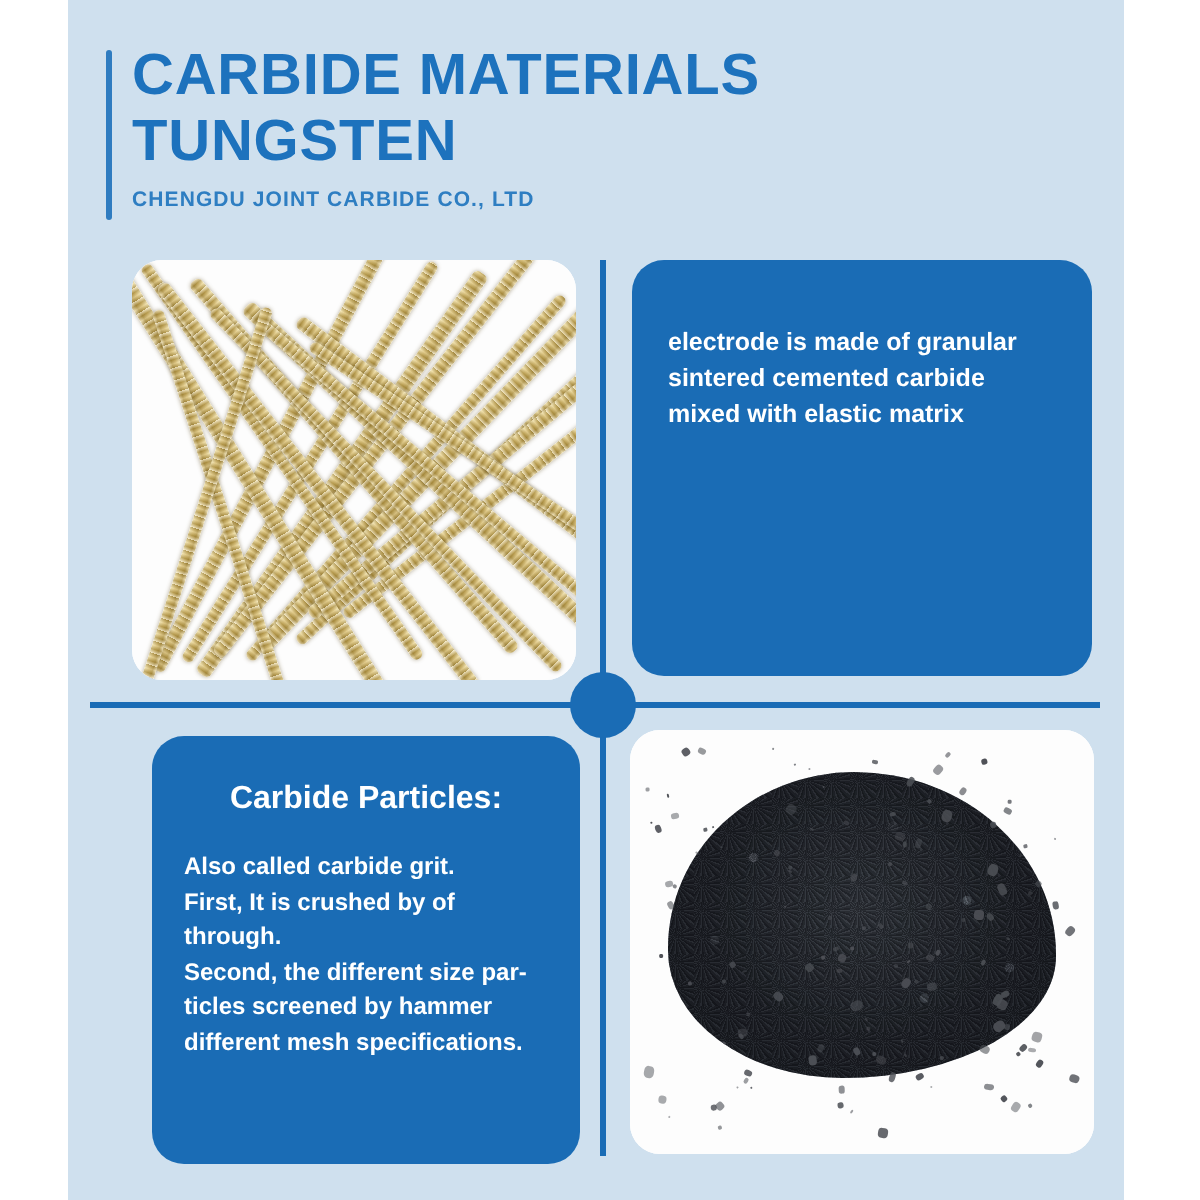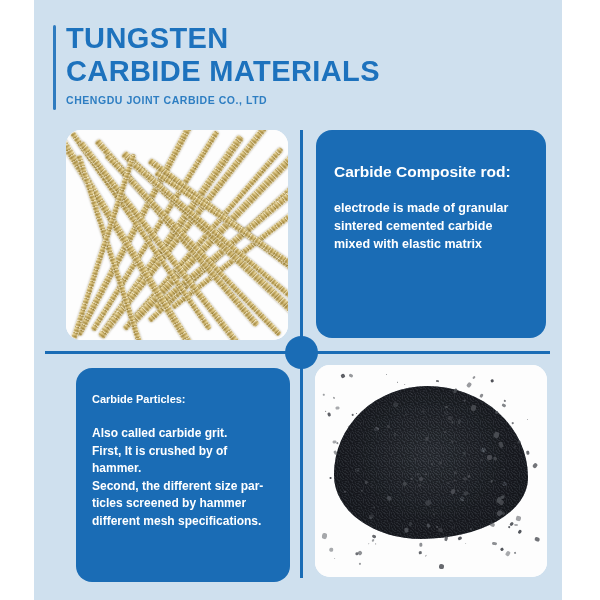--- a/index.html
+++ b/index.html
@@ -202,34 +202,34 @@
   }
   .box-body {
     font-family: "Liberation Sans", sans-serif;
     font-weight: bold;
     font-size: 12.5px;
     line-height: 18px;
     color: #ffffff;
     margin: 0;
   }
   .box-body .ln { display: block; white-space: nowrap; }
-  #box-particles .box-heading { font-size: 11px; margin-bottom: 16px; }
+  #box-particles .box-heading { font-size: 16px; margin-bottom: 16px; text-align: center; }
   #box-particles .box-body { font-size: 12px; line-height: 17.5px; }
 </style>
 </head>
 <body>
 
 <div id="poster">
 
   <div class="panel"></div>
 
   <div class="header-accent"></div>
   <div class="header-text">
+    <div class="title-line">CARBIDE MATERIALS</div>
     <div class="title-line">TUNGSTEN</div>
-    <div class="title-line">CARBIDE MATERIALS</div>
     <div class="subtitle">CHENGDU JOINT CARBIDE CO., LTD</div>
   </div>
 
   <div class="v-divider"></div>
   <div class="h-divider"></div>
   <div class="center-dot"></div>
 
   <div class="photo-card" id="photo-rods">
     <div class="photo-inner" id="rods-canvas">
         <div class="rod" style="width: 250px; height: 7px; transform: translate(-50%, -50%) translate(-40px, -10px) rotate(-62deg);"></div>
@@ -249,34 +249,33 @@
         <div class="rod" style="width: 240px; height: 8px; transform: translate(-50%, -50%) translate(34px, 0px) rotate(43deg);"></div>
         <div class="rod" style="width: 255px; height: 6px; transform: translate(-50%, -50%) translate(50px, 8px) rotate(40deg);"></div>
         <div class="rod" style="width: 235px; height: 7px; transform: translate(-50%, -50%) translate(66px, -4px) rotate(37deg);"></div>
         <div class="rod" style="width: 245px; height: 6px; transform: translate(-50%, -50%) translate(80px, 6px) rotate(34deg);"></div>
         <div class="rod" style="width: 210px; height: 6px; transform: translate(-50%, -50%) translate(-66px, 20px) rotate(72deg);"></div>
         <div class="rod" style="width: 200px; height: 6px; transform: translate(-50%, -50%) translate(-74px, 14px) rotate(-72deg);"></div>
       </div>
   </div>
 
   <div class="info-box" id="box-rod">
-    <p class="box-heading">Carbide Composite rod:</p>
     <p class="box-body">
       <span class="ln">electrode is made of granular</span>
       <span class="ln">sintered cemented carbide</span>
       <span class="ln">mixed with elastic matrix</span>
     </p>
   </div>
 
   <div class="info-box" id="box-particles">
     <p class="box-heading">Carbide Particles:</p>
     <p class="box-body">
       <span class="ln">Also called carbide grit.</span>
       <span class="ln">First, It is crushed by of</span>
-      <span class="ln">hammer.</span>
+      <span class="ln">through.</span>
       <span class="ln">Second, the different size par-</span>
       <span class="ln">ticles screened by hammer</span>
       <span class="ln">different mesh specifications.</span>
     </p>
   </div>
 
   <div class="photo-card" id="photo-grit">
     <div class="photo-inner" id="grit-canvas">
       <div class="grit-pile">
         <div class="grit-tex"></div>

